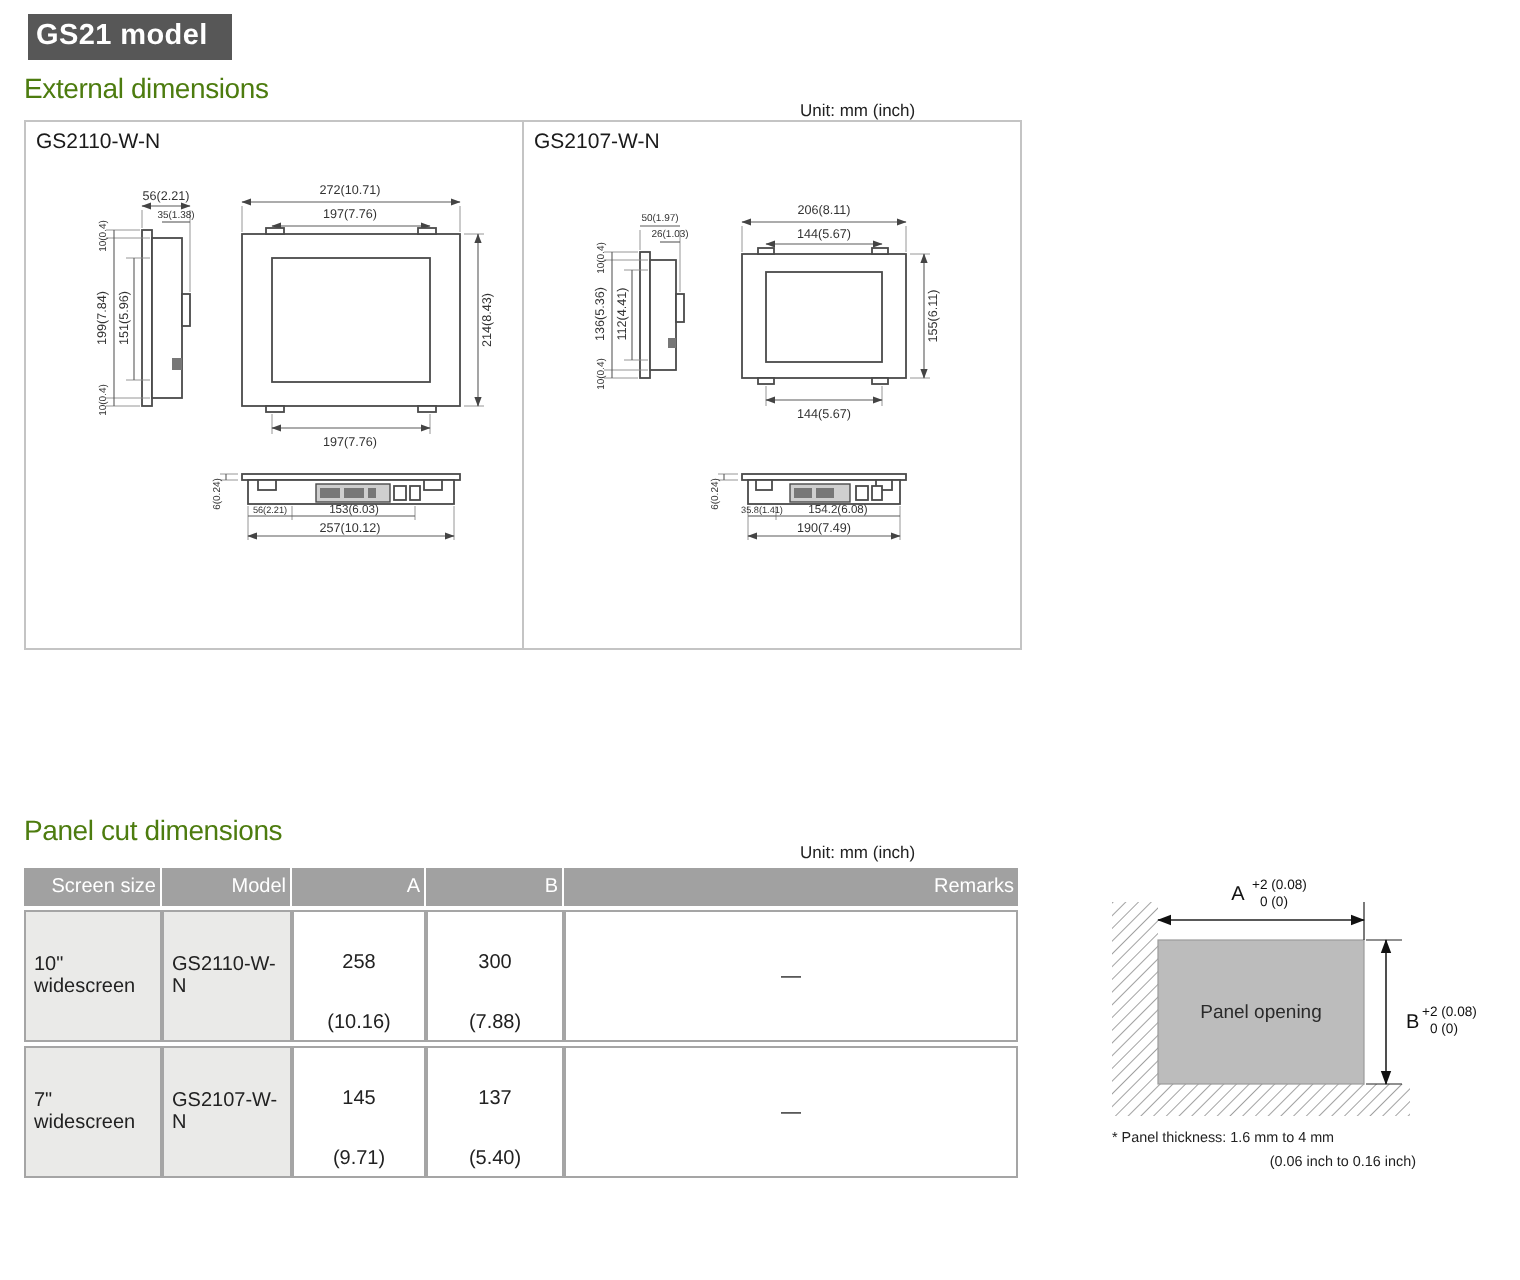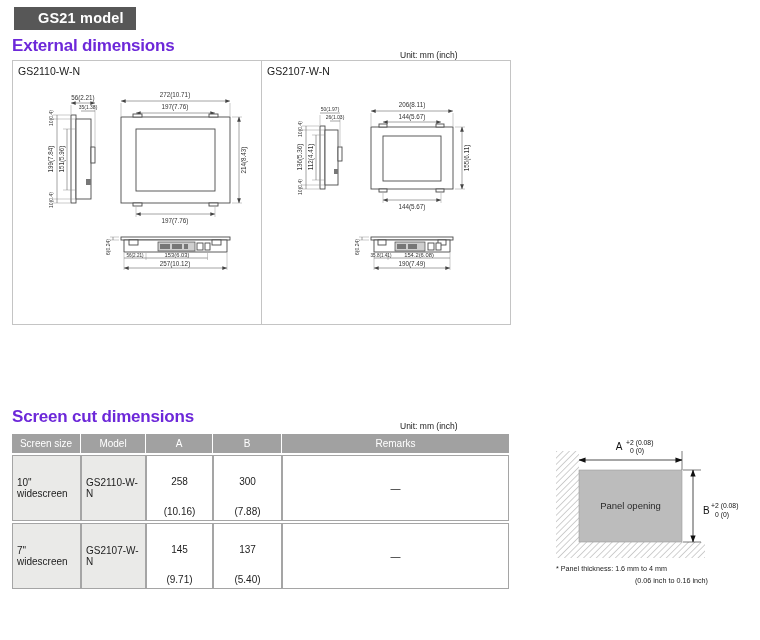--- a/index.html
+++ b/index.html
@@ -2,23 +2,23 @@
 <html style="--badge-bg: #575757; --table-header-bg: #a1a1a1; --row-label-bg: #eaeae8; --opening-fill: #bcbcbc;"><head>
 <meta charset="utf-8">
 <style>
   html,body{margin:0;padding:0;}
   body{
     width:760px;height:640px;position:relative;background:#ffffff;
     font-family:"Liberation Sans", sans-serif;color:#1a1a1a;overflow:hidden;
   }
   .badge{
     position:absolute;left:14px;top:7px;background:var(--badge-bg,#575757);
-    color:#fff;font-weight:bold;font-size:14.5px;padding:3px 12px 4px 24px;letter-spacing:0.2px;
-  }
-  .section-title{position:absolute;font-weight:bold;font-size:17px;color:#6d28d9;letter-spacing:-0.2px;}
+    color:#fff;font-weight:bold;font-size:14.5px;padding:3px 12px 4px 4px;letter-spacing:0.2px;
+  }
+  .section-title{position:absolute;font-weight:normal;font-size:14px;color:#4d7c0f;letter-spacing:-0.2px;}
   #ext-title{left:12px;top:36px;}
   #pc-title{left:12px;top:407px;}
   .unit{position:absolute;font-size:8.5px;color:#222;width:110px;text-align:left;}
   #ext-unit{left:400px;top:50px;}
   #pc-unit{left:400px;top:421px;}
   .dims-box{
     position:absolute;left:12px;top:60px;width:497px;height:263px;
     border:1px solid #c4c4c4;display:flex;background:#fff;
   }
   .dims-cell{position:relative;flex:1;}
@@ -35,21 +35,21 @@
   text.dm{font-size:5.8px;fill:#333;}
   text.ds{font-size:5px;fill:#333;}
   text.dt{font-size:4.6px;fill:#333;}
   
   .pc-table{
     position:absolute;left:12px;top:432px;border-collapse:separate;border-spacing:0 2px;
     table-layout:fixed;width:497px;
   }
   .pc-table th{
     background:var(--table-header-bg,#a1a1a1);color:#fff;font-size:10px;font-weight:normal;
-    padding:4px 2px;border-right:1px solid #fff;text-align:center;
+    padding:4px 2px;border-right:1px solid #fff;text-align:right;
   }
   .pc-table th:last-child{border-right:none;}
   .pc-table td{
     border:1px solid #a5a5a5;font-size:10px;color:#222;height:44px;padding:2px 4px;
     background:#fff;text-align:center;
   }
   .pc-table td.lab{background:var(--row-label-bg,#eaeae8);text-align:left;}
   .pc-table td .ln{display:block;text-align:center;line-height:1.3;margin-top:17px;}
   
   #pc-diagram{position:absolute;left:545px;top:424px;}
@@ -225,21 +225,21 @@
       <line class="dimline" x1="126" y1="171" x2="188" y2="171"></line>
       <text class="dm" x="157" y="169.5" text-anchor="middle">154.2(6.08)</text>
       <line class="ext" x1="112" y1="173" x2="112" y2="183"></line>
       <line class="ext" x1="188" y1="173" x2="188" y2="183"></line>
       <line class="dimline" x1="112" y1="181" x2="188" y2="181" marker-start="url(#a2)" marker-end="url(#a2)"></line>
       <text class="d" x="150" y="179" text-anchor="middle">190(7.49)</text>
     </svg>
   </div>
 </div>
 
-<div class="section-title" id="pc-title">Screen cut dimensions</div>
+<div class="section-title" id="pc-title">Panel cut dimensions</div>
 <div class="unit" id="pc-unit">Unit: mm (inch)</div>
 
 <table class="pc-table">
   <colgroup>
     <col style="width:69px">
       <col style="width:65px">
       <col style="width:67px">
       <col style="width:69px">
       <col style="width:227px">
   </colgroup>

